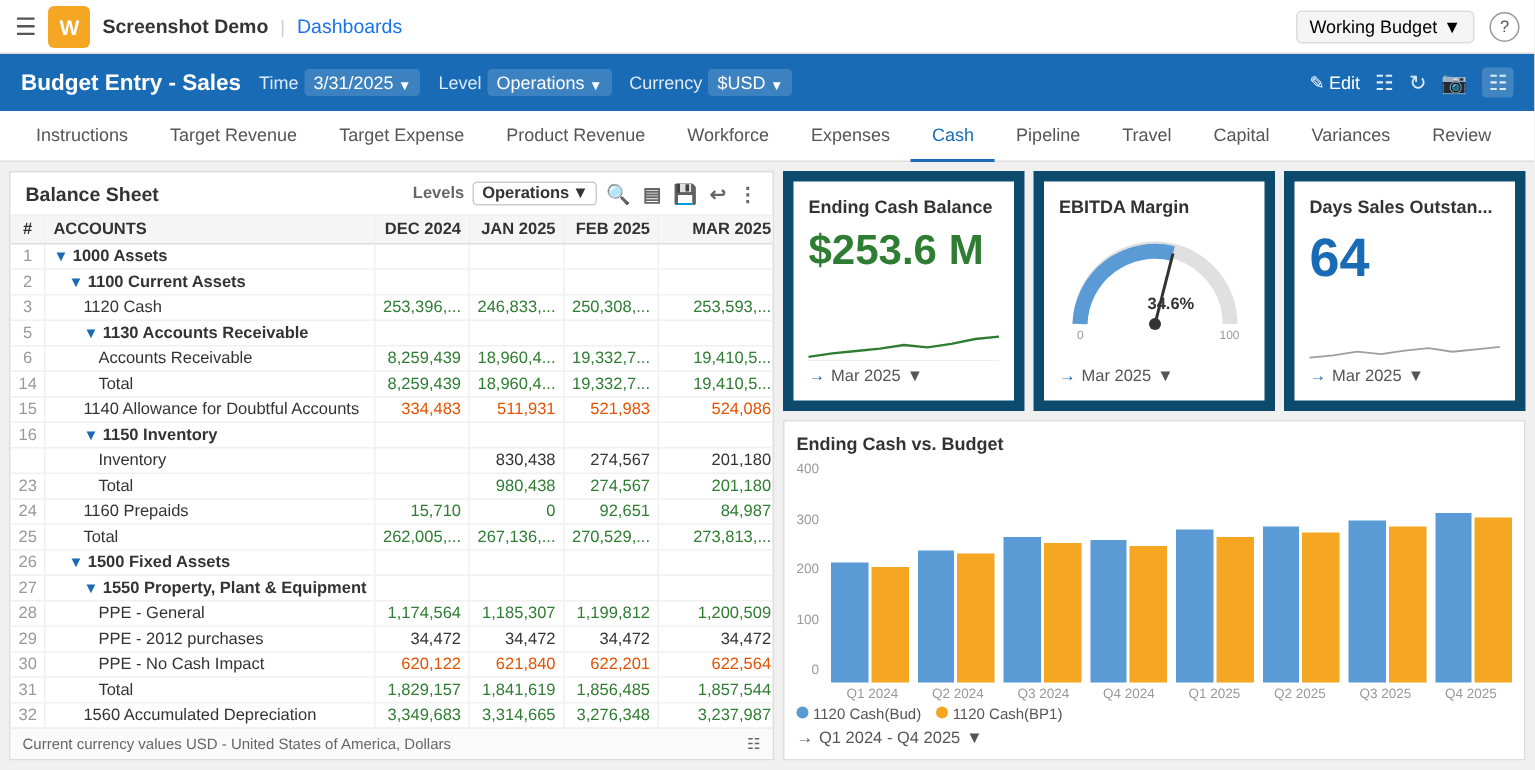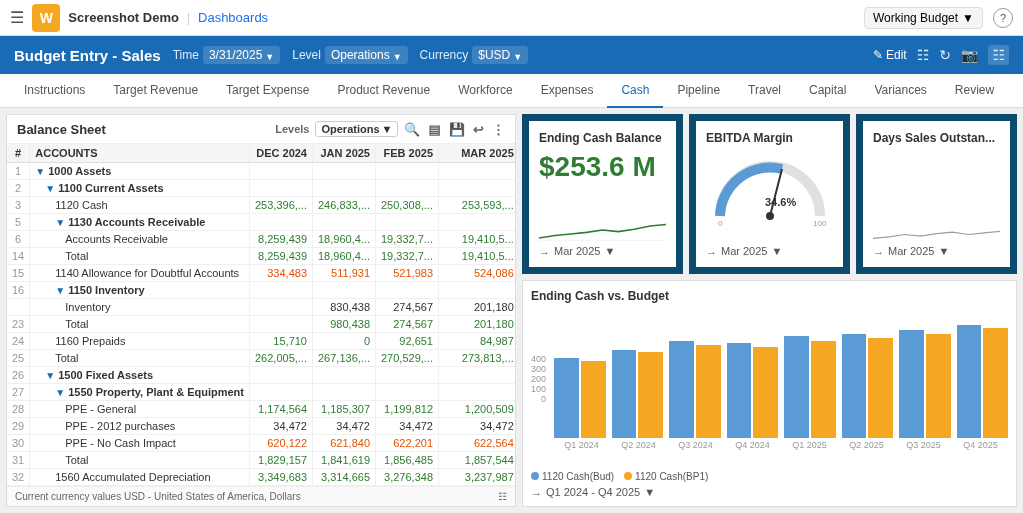--- a/index.html
+++ b/index.html
@@ -514,37 +514,38 @@
         </div>
         <div class="card-footer">
           <span class="arrow">→</span>
           <span>Mar 2025</span>
           <span>▼</span>
         </div>
       </div>
 
       <div class="card">
         <div class="card-title">Days Sales Outstan...</div>
+        <div class="days-value">64</div>
         <div style="flex:1; display:flex; align-items:flex-end;">
           <svg width="100%" height="25" viewBox="0 0 160 25">
             <polyline points="0,20 20,18 40,15 60,17 80,14 100,12 120,15 140,13 160,11" fill="none" stroke="#9e9e9e" stroke-width="1.5"></polyline>
           </svg>
         </div>
         <div class="card-footer">
           <span class="arrow">→</span>
           <span>Mar 2025</span>
           <span>▼</span>
         </div>
       </div>
 
     </div>
 
     <div class="chart-panel">
       <div class="chart-title">Ending Cash vs. Budget</div>
-      <div style="display:flex; flex:1; gap:4px;align-items:center;">
+      <div style="display:flex; flex:1; gap:4px;">
         <div class="y-axis" id="y-axis">
             <div>400</div>
             <div>300</div>
             <div>200</div>
             <div>100</div>
             <div>0</div>
           </div>
         <div style="flex:1; display:flex; flex-direction:column;">
           <div class="chart-area" id="chart-area" style="height:120px; align-items:flex-end; display:flex; gap:6px; padding-bottom:0; position:relative;">
               <div class="bar-group" style="display: flex; align-items: flex-end; gap: 2px; flex: 1 1 0%;">

